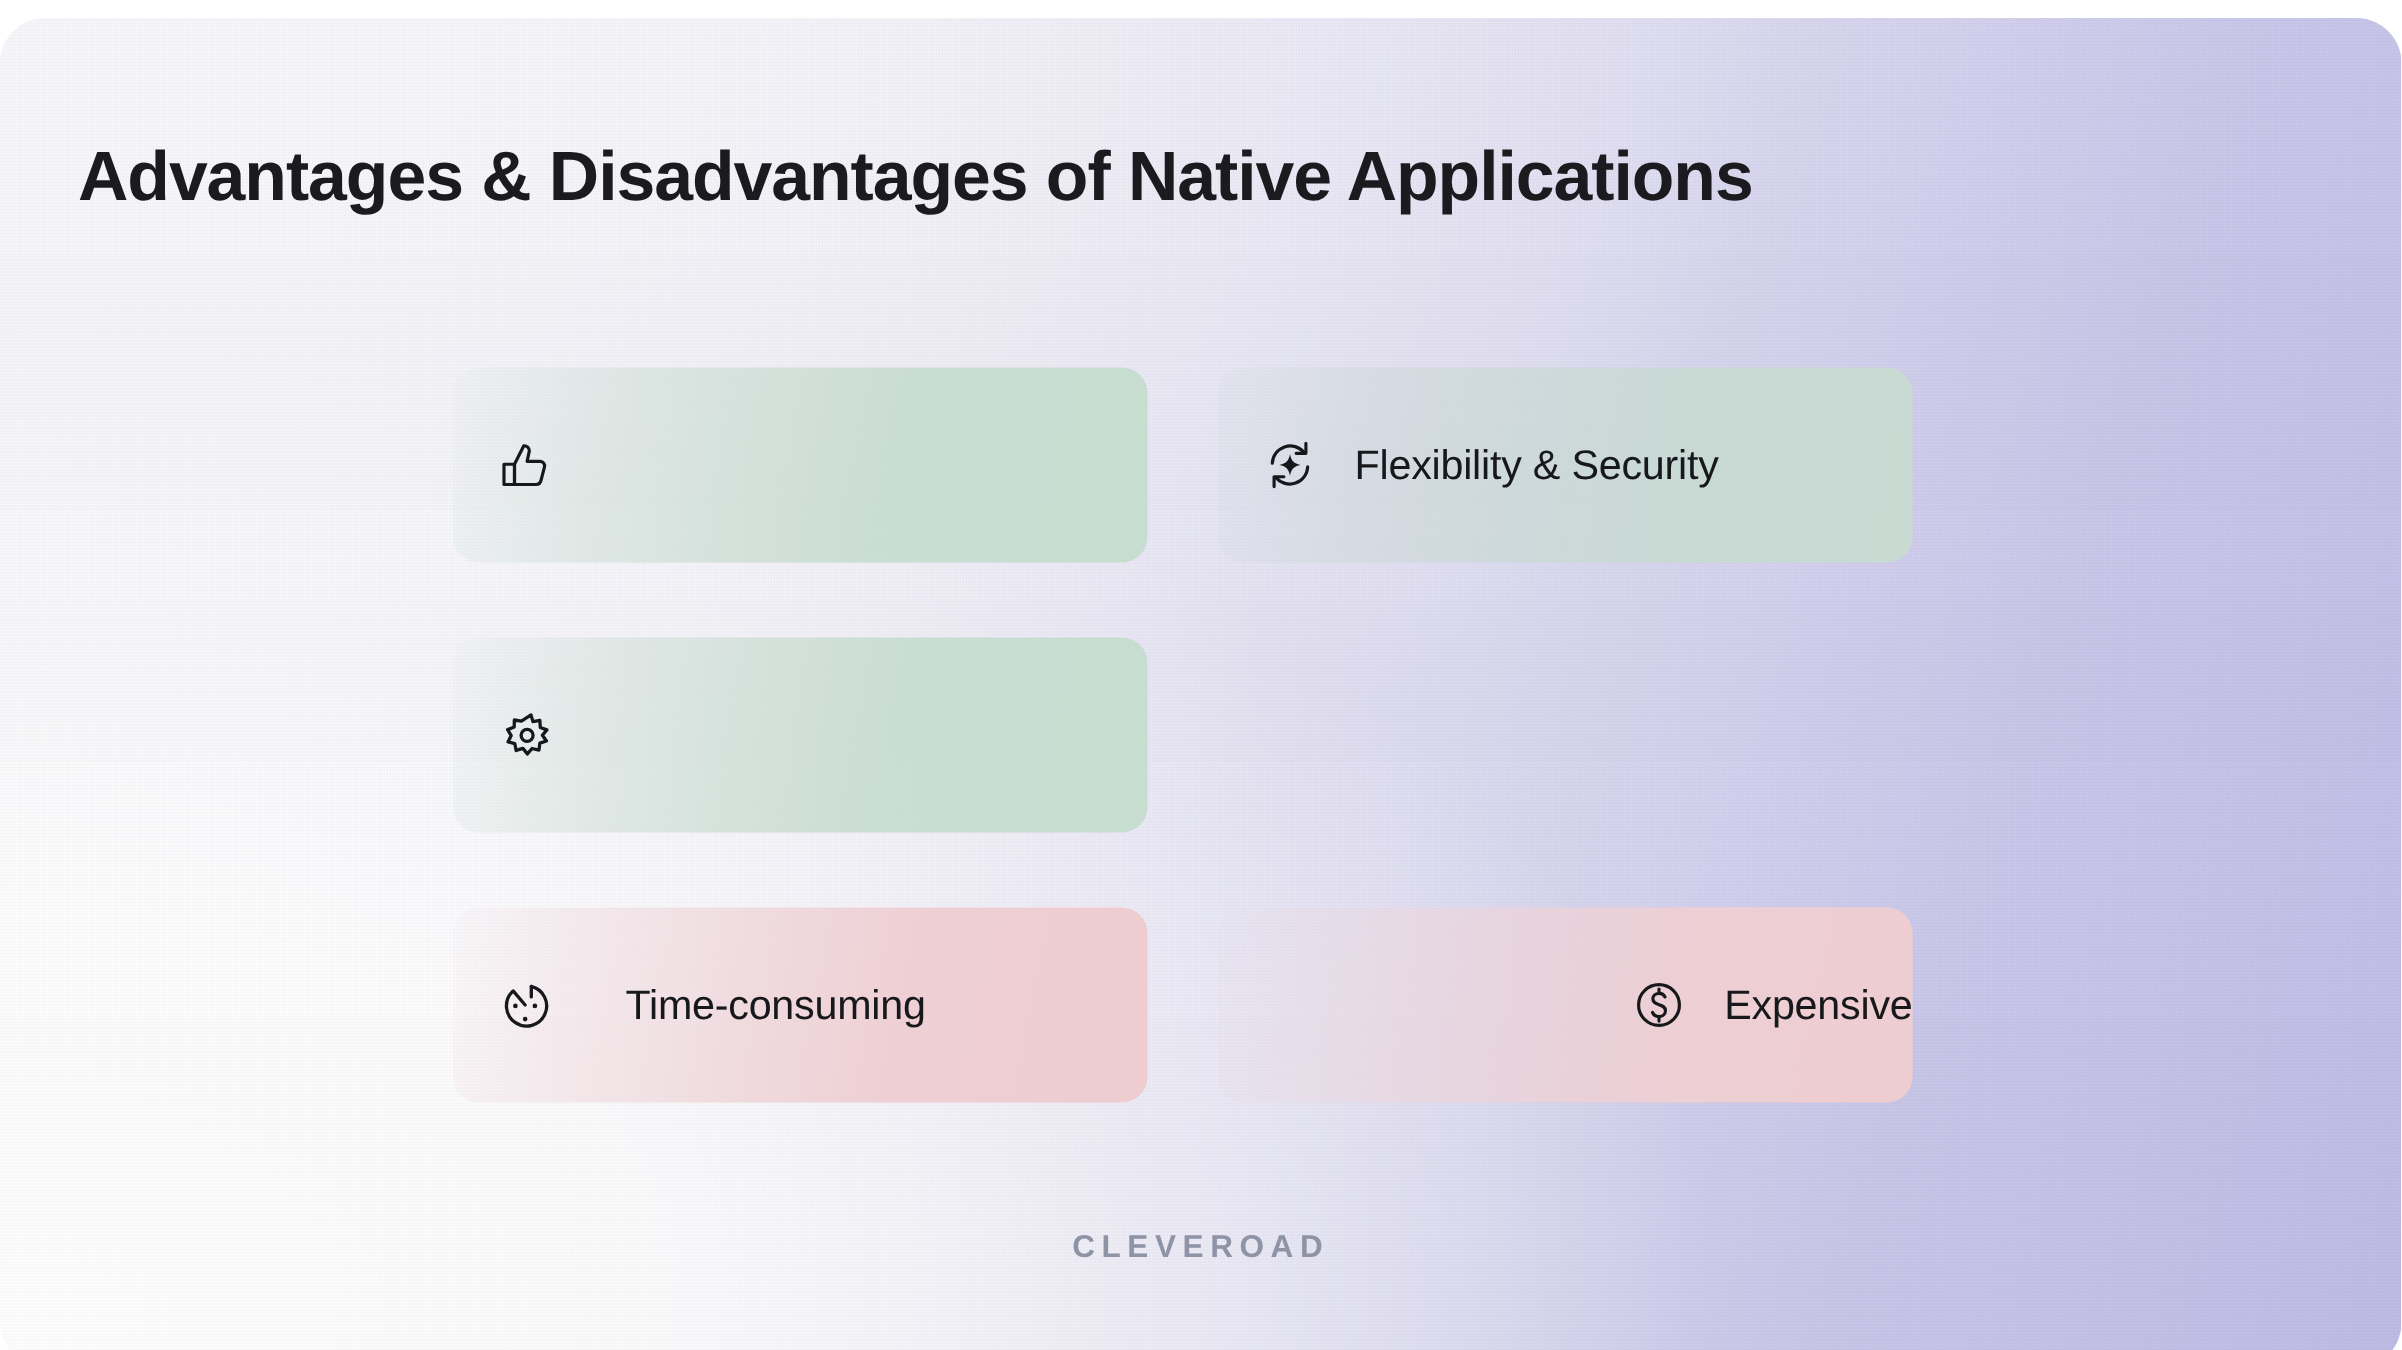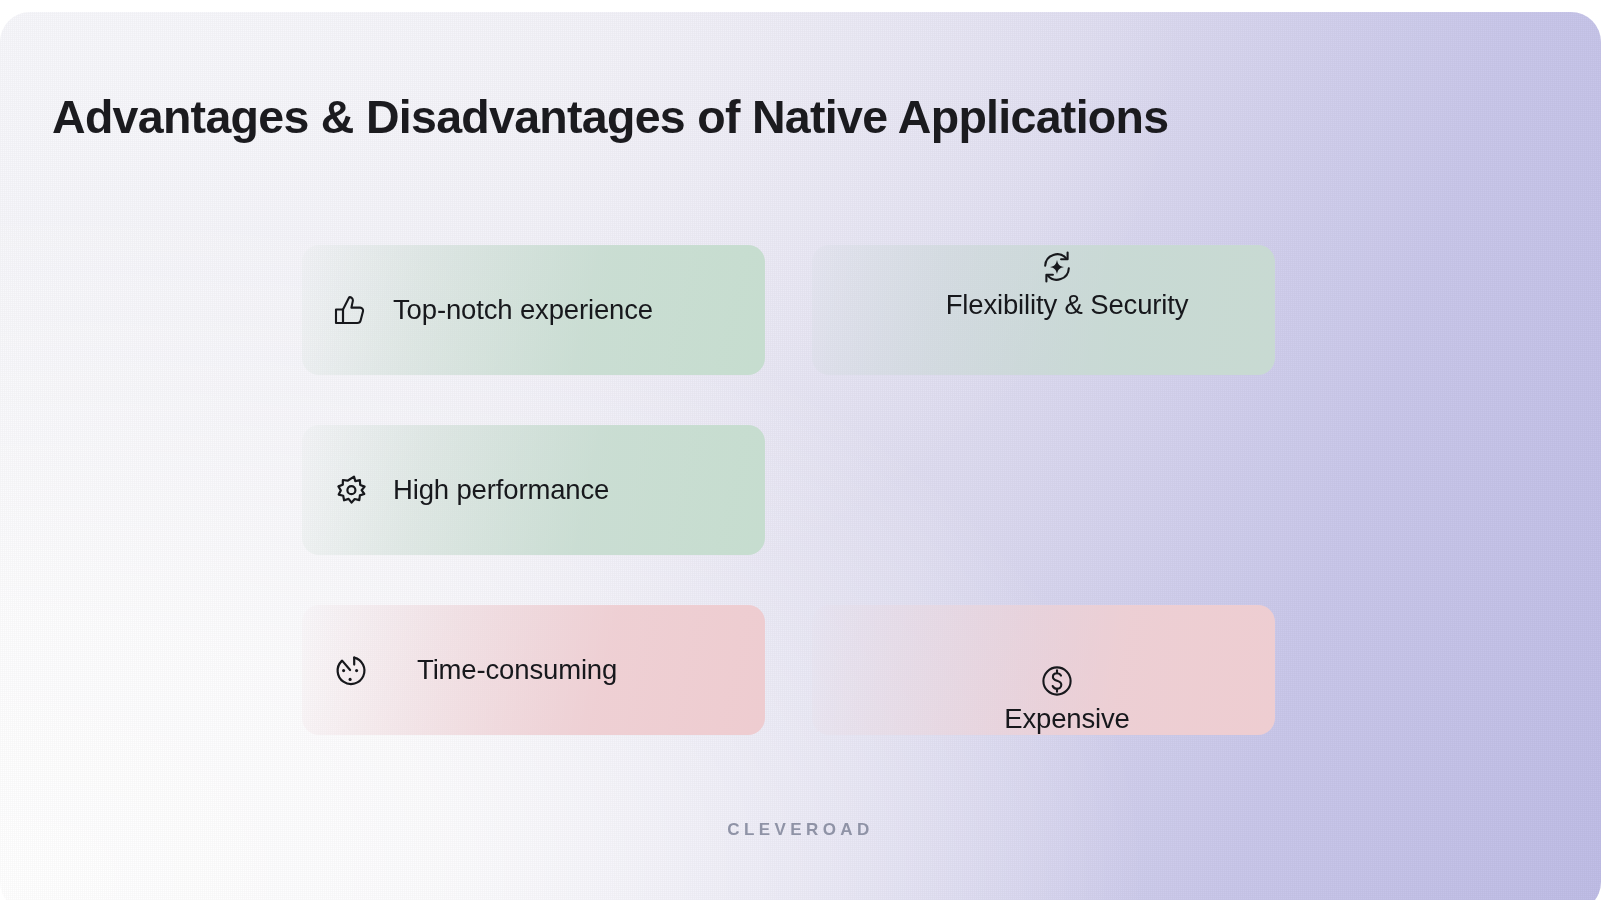--- a/index.html
+++ b/index.html
@@ -66,21 +66,21 @@
     position: absolute;
     width: 463px;
     height: 130px;
     border-radius: 17px;
     display: flex;
     align-items: center;
     box-sizing: border-box;
     padding-left: 26px;
   }
   .col-l { left: 0; }
-  .col-r { left: 510px; flex-direction: column; }
+  .col-r { left: 510px; }
   .row-1 { top: 0; }
   .row-2 { top: 180px; }
   .row-3 { top: 360px; }
 
   
   .tint-green-l {
     background: linear-gradient(103deg,
        rgba(214,226,219,0.12) 0%,
        rgba(205,221,212,0.55) 26%,
        rgba(199,220,208,0.92) 62%,
@@ -129,21 +129,21 @@
     white-space: nowrap;
   }
 
   
   #brand {
     position: absolute;
     left: 0;
     top: 808px;
     width: 1601px;
     text-align: center;
-    font-size: 17px;
+    font-size: 21px;
     font-weight: 700;
     letter-spacing: 4.4px;
     color: #8f93a6;
   }
 </style>
 </head>
 <body>
 
 <div id="canvas">
   <div id="board">
@@ -154,21 +154,20 @@
     <div id="grid">
 
       <div class="card col-l row-1 tint-green-l">
         <span class="card-icon">
           <svg width="40" height="40" viewBox="0 0 40 40" fill="none" stroke="currentColor" stroke-width="2.1" stroke-linecap="round" stroke-linejoin="round">
             <path d="M6 19.5 H13 V33 H6 Z"></path>
             <path d="M13 19.5 L19.2 7.2 A3.3 3.3 0 0 1 22.9 10.6 L21.4 17.6 H30.2
                      A3 3 0 0 1 33 21.3 L30.6 30.5 A3.3 3.3 0 0 1 27.4 33 H13 Z"></path>
           </svg>
         </span>
-        <span class="card-label">Top-notch experience</span>
       </div>
 
       <div class="card col-r row-1 tint-green-r">
         <span class="card-icon">
           <svg width="40" height="40" viewBox="0 0 40 40" fill="none" stroke="currentColor" stroke-width="2.1" stroke-linecap="round" stroke-linejoin="round">
             <path d="M31.8 21.2 A12 12 0 0 1 10.6 28.4"></path>
             <path d="M8.2 18.8 A12 12 0 0 1 29.4 11.6"></path>
             <polyline points="30.6,5.6 30.6,12.2 24.1,12.2"></polyline>
             <polyline points="9.4,34.4 9.4,27.8 15.9,27.8"></polyline>
             <path d="M20 12.9 C20.9 17.4 22.6 19.1 27 20
@@ -183,21 +182,20 @@
       <div class="card col-l row-2 tint-green-l">
         <span class="card-icon">
           <svg width="40" height="40" viewBox="0 0 40 40" fill="none" stroke="currentColor" stroke-width="2.2" stroke-linecap="round" stroke-linejoin="round">
             <path d="M24.0 6.6 L25.3 11.1 L29.9 10.2 L30.2 15.0 L34.6 16.6
                      L31.6 20.2 L34.3 24.0 L29.9 25.4 L29.3 30.1 L24.7 29.0
                      L21.6 32.6 L18.6 28.9 L14.1 30.3 L13.2 25.7 L8.7 24.6
                      L10.8 20.4 L8.4 16.4 L12.8 14.7 L12.9 10.0 L17.6 10.7 Z"></path>
             <circle cx="21.4" cy="20.2" r="4.0"></circle>
           </svg>
         </span>
-        <span class="card-label">High performance</span>
       </div>
 
 
       <div class="card col-l row-3 tint-pink-l">
         <span class="card-icon">
           <svg width="40" height="40" viewBox="0 0 40 40" fill="none" stroke="currentColor" stroke-width="2.2" stroke-linecap="round" stroke-linejoin="round">
             <path d="M24.2 7.6 A13.4 13.4 0 1 1 11.6 11.1"></path>
             <polyline points="24.2,7.6 24.2,14.6"></polyline>
             <line x1="12.1" y1="10.6" x2="20.1" y2="20.0"></line>
             <circle cx="13.6" cy="20.6" r="1.55" fill="currentColor" stroke="none"></circle>

